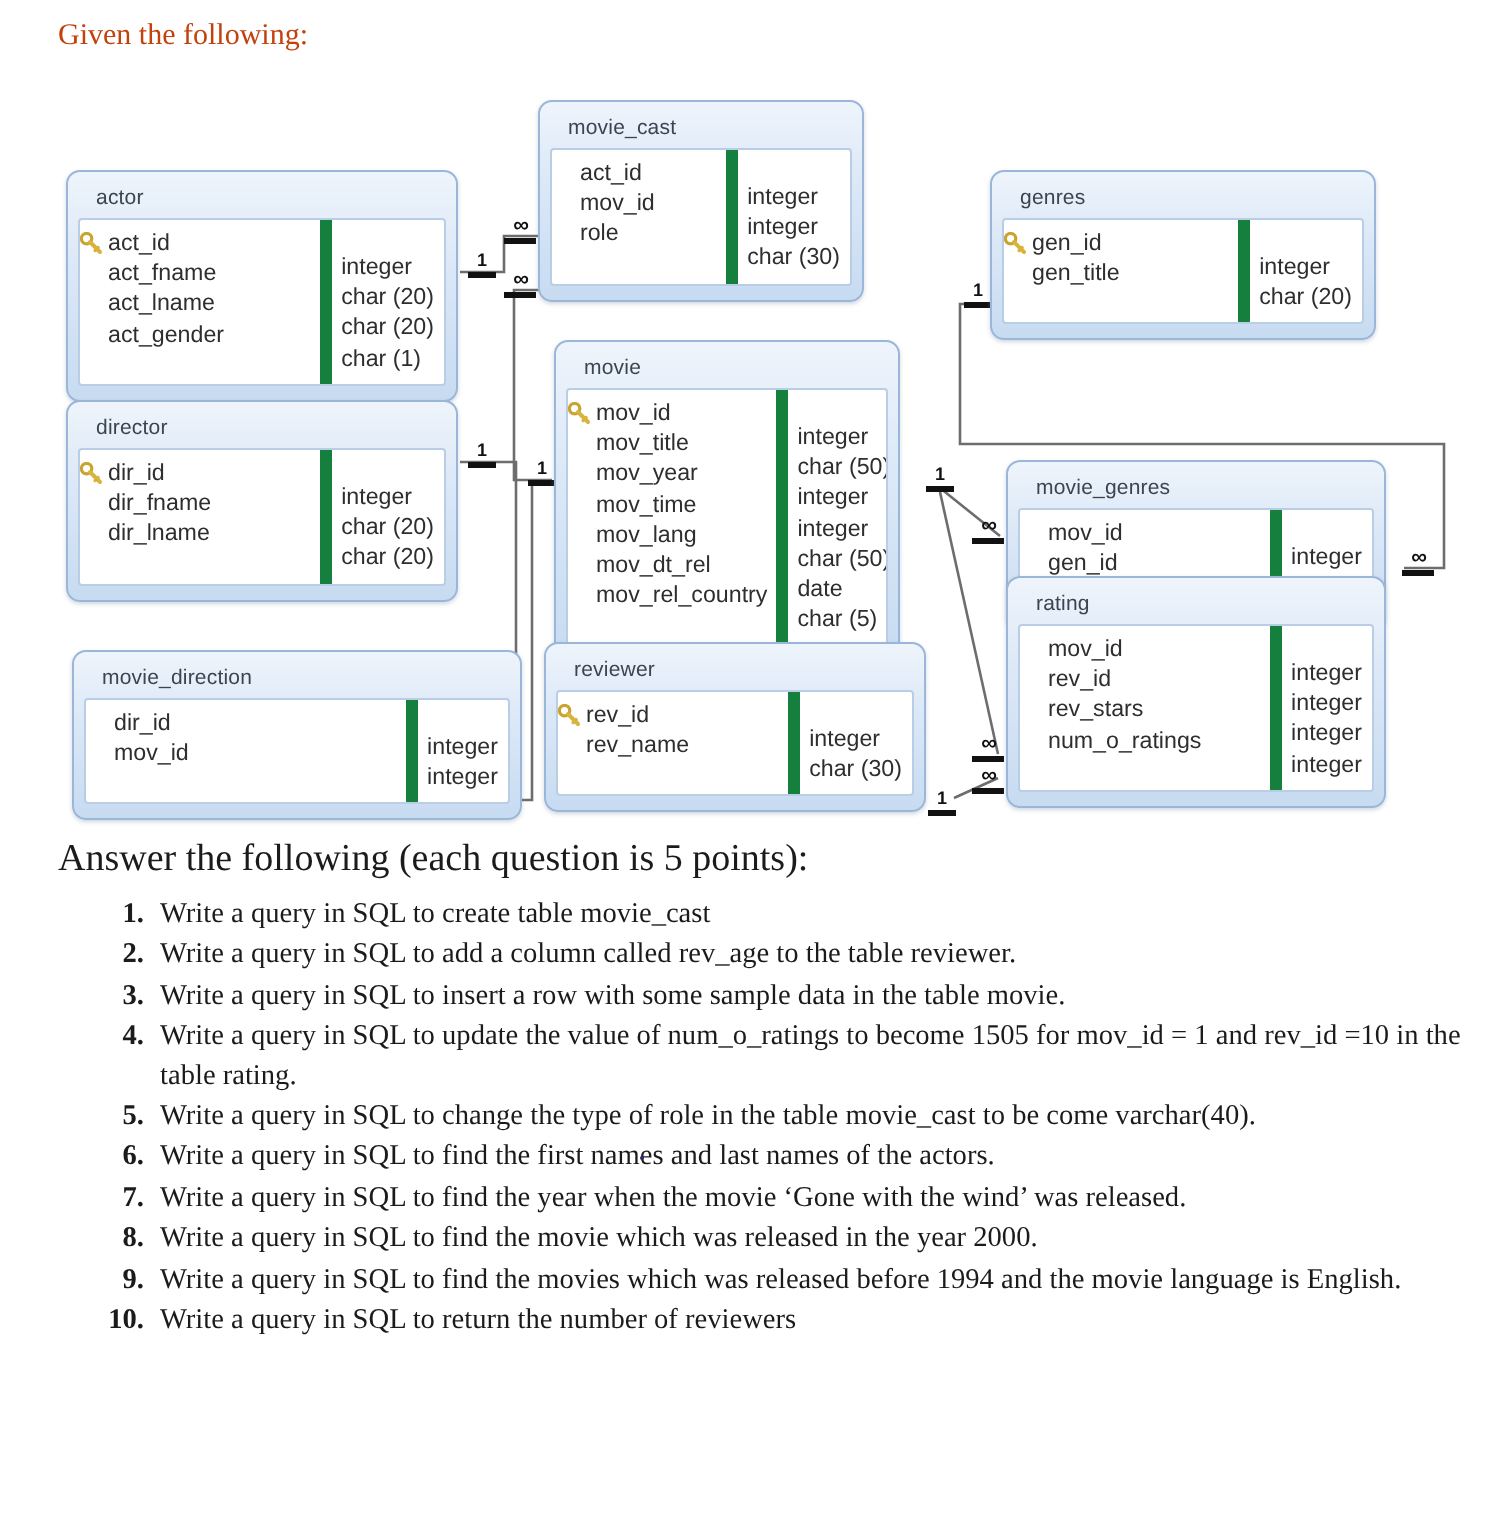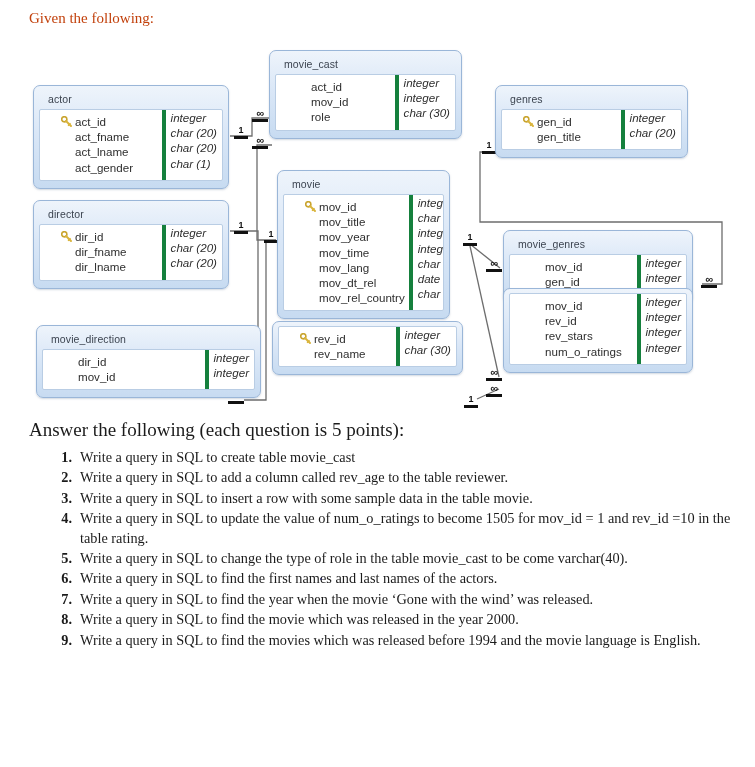--- a/index.html
+++ b/index.html
@@ -109,29 +109,28 @@
   }
   .entity-body {
     background: #ffffff;
     border: 1px solid #b9cde4;
     border-radius: 2px;
     display: flex;
     overflow: hidden;
   }
   .col-names {
     flex: 1 1 auto;
-    padding: 4px 4px 5px 21px;
-    border-right: 4px solid #15803d;
+    padding: 4px 4px 5px 0;
+    border-right: 6px solid #15803d;
     box-sizing: border-box;
   }
   .col-types {
     flex: 0 0 auto;
-    padding: 0 5px 5px 5px;
+    padding: 16px 5px 5px 5px;
     box-sizing: border-box;
-    font-style: italic;
   }
   .field {
     font-family: "Liberation Sans", sans-serif;
     font-size: 11.6px;
     color: #2e2e2e;
     line-height: 15.2px;
     white-space: nowrap;
     display: flex;
     align-items: center;
   }
@@ -297,21 +296,21 @@
       </div>
       <div class="col-types">
         <div class="typeline">integer</div>
         <div class="typeline">char (20)</div>
         <div class="typeline">char (20)</div>
         <div class="typeline">char (1)</div>
       </div>
     </div>
   </div>
 
-  <div class="entity" id="ent-movie-cast" style="left:269px; top:10px; width:193px;">
+  <div class="entity" id="ent-movie-cast" style="left:269px; top:10px; width:163px;">
     <div class="entity-title">movie_cast</div>
     <div class="entity-body">
       <div class="col-names">
         <div class="field">
             <span class="pk-slot"></span>
             <span>act_id</span>
           </div>
         <div class="field">
             <span class="pk-slot"></span>
             <span>mov_id</span>
@@ -451,20 +450,21 @@
           </div>
       </div>
       <div class="col-types">
         <div class="typeline">integer</div>
         <div class="typeline">integer</div>
       </div>
     </div>
   </div>
 
   <div class="entity" id="ent-rating" style="left:503px; top:248px; width:190px;">
+    <div class="entity-title">rating</div>
     <div class="entity-body">
       <div class="col-names">
         <div class="field">
             <span class="pk-slot"></span>
             <span>mov_id</span>
           </div>
         <div class="field">
             <span class="pk-slot"></span>
             <span>rev_id</span>
           </div>
@@ -500,20 +500,21 @@
           </div>
       </div>
       <div class="col-types">
         <div class="typeline">integer</div>
         <div class="typeline">integer</div>
       </div>
     </div>
   </div>
 
   <div class="entity" id="ent-reviewer" style="left:272px; top:281px; width:191px;">
+    <div class="entity-title">reviewer</div>
     <div class="entity-body">
       <div class="col-names">
         <div class="field">
             <span class="pk-slot">
               <svg class="key-icon" viewBox="0 0 12 12">
                 <circle cx="3.3" cy="3.3" r="2.6" fill="none" stroke="#c9a42f" stroke-width="1.6"></circle>
                 <path d="M5 5 L10 10" stroke="#d9b43c" stroke-width="2" stroke-linecap="round"></path>
                 <path d="M7.6 9.2 L9 7.8" stroke="#d9b43c" stroke-width="1.8" stroke-linecap="round"></path>
               </svg>
             </span>
@@ -565,15 +566,19 @@
       <span class="qtext">Write a query in SQL to find the year when the movie ‘Gone with the wind’ was released.</span>
     </div>
   <div class="qrow">
       <span class="qnum">8.</span>
       <span class="qtext">Write a query in SQL to find the movie which was released in the year 2000.</span>
     </div>
   <div class="qrow">
       <span class="qnum">9.</span>
       <span class="qtext">Write a query in SQL to find the movies which was released before 1994 and the movie language is English.</span>
     </div>
+  <div class="qrow">
+      <span class="qnum">10.</span>
+      <span class="qtext">Write a query in SQL to return the number of reviewers</span>
+    </div>
 </div>
 
 <div class="stray-dot"></div>
 
 </body></html>

